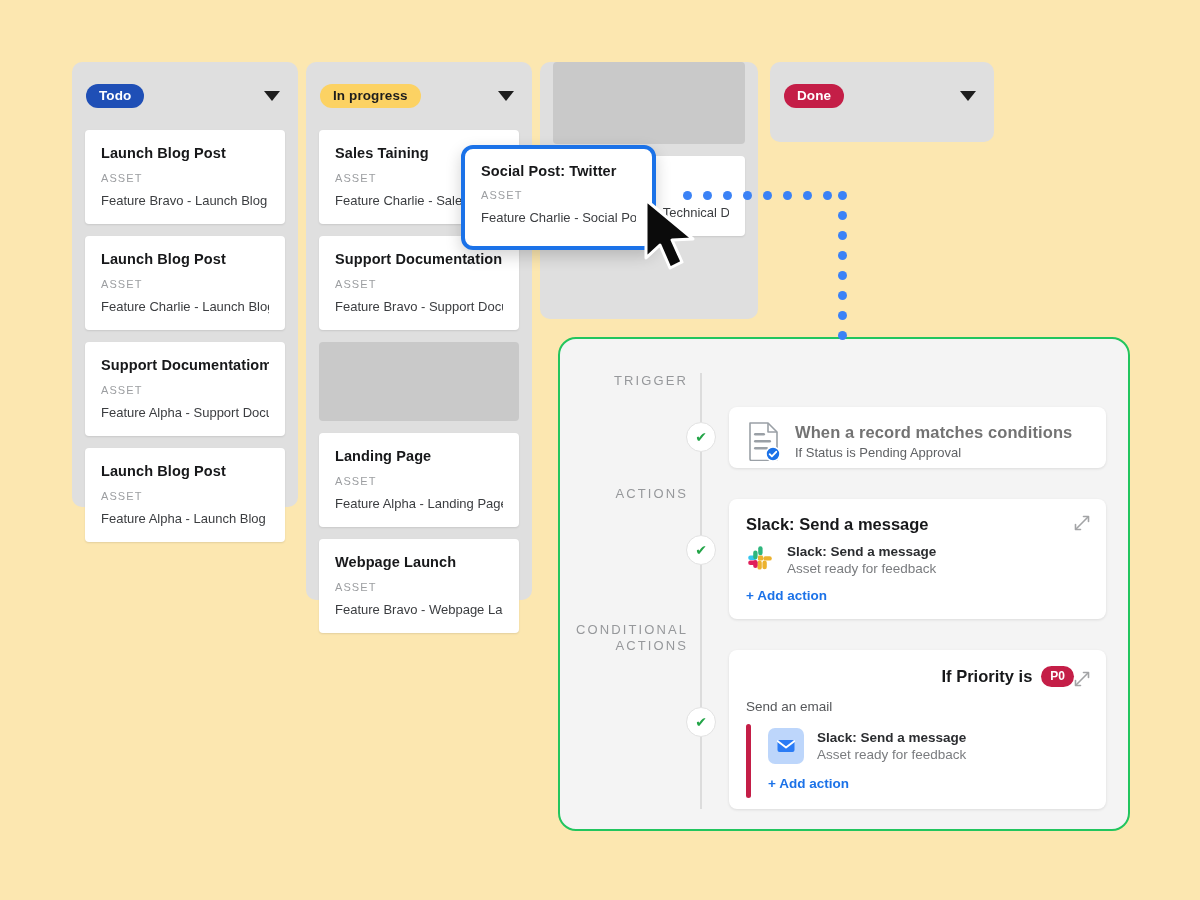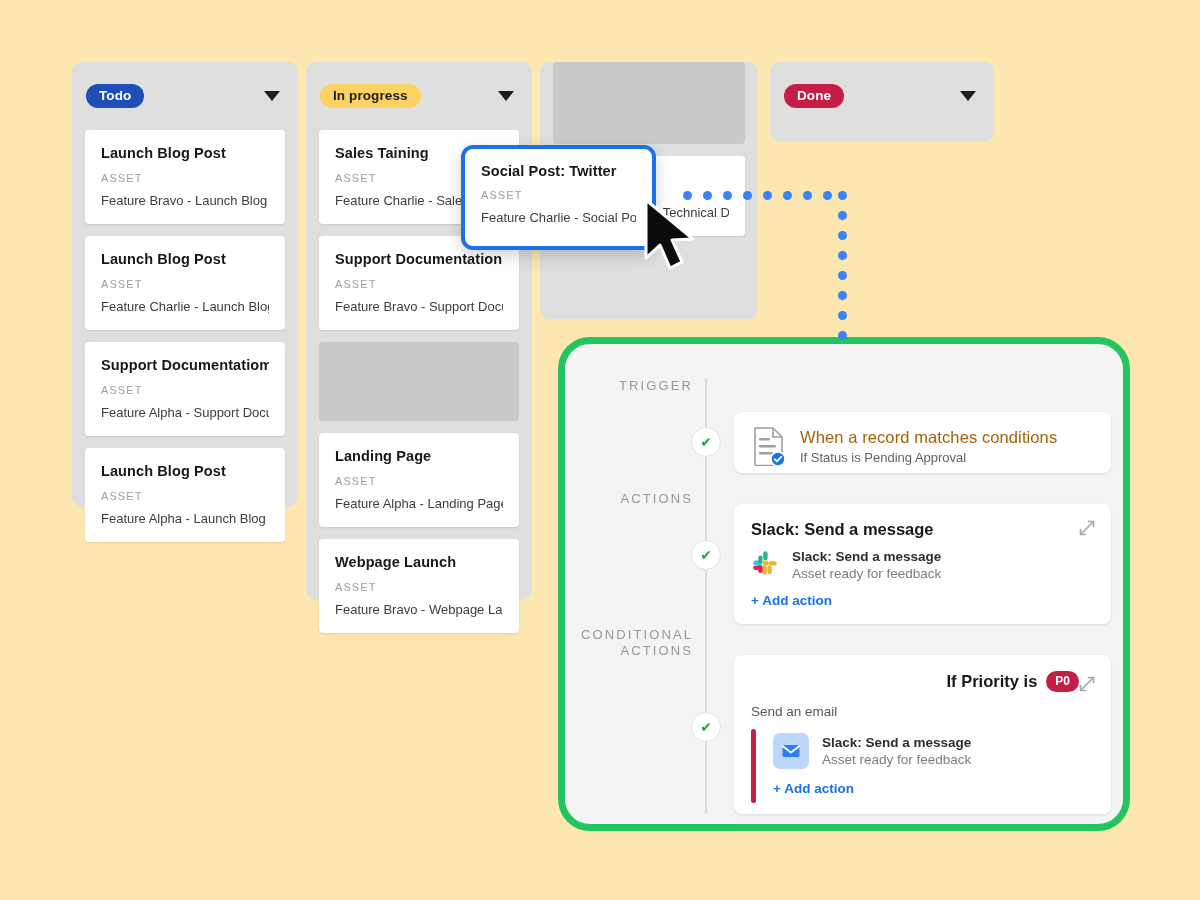--- a/index.html
+++ b/index.html
@@ -97,22 +97,22 @@
     position: absolute;
     width: 9px; height: 9px;
     border-radius: 50%;
     background: #3b82f6;
   }
 
   
   .automation {
     position: absolute;
     background: #f4f4f4;
-    border: 7px solid #22c55e;
-    border-radius: 32px;
+    border: 2px solid #22c55e;
+    border-radius: 18px;
     overflow: hidden;
   }
   .auto-inner { position: relative; width: 100%; height: 100%; }
 
   .sect-label {
     position: absolute;
     font-size: 13px;
     letter-spacing: 2.1px;
     color: #96989b;
     text-align: right;
@@ -138,21 +138,21 @@
     z-index: 3;
   }
 
   .step {
     position: absolute;
     background: #ffffff;
     border-radius: 8px;
     box-shadow: 0 1px 3px rgba(0,0,0,.10);
   }
   .step-row { display: flex; align-items: center; gap: 14px; padding: 14px 18px; }
-  .step-title { font-size: 16.5px; font-weight: 400; color: #a16207; letter-spacing: .1px; }
+  .step-title { font-size: 16.5px; font-weight: 700; color: #737373; letter-spacing: .1px; }
   .step-sub { font-size: 13px; color: #606265; margin-top: 3px; }
 
   .step-head {
     display: flex; align-items: flex-start; justify-content: space-between;
     padding: 16px 16px 0 17px;
   }
   .step-head .h { font-size: 16.5px; font-weight: 700; color: #17181a; }
   .expand-icon { width: 16px; height: 16px; flex: 0 0 16px; opacity: .62; }
 
   .action-item { display: flex; align-items: center; gap: 13px; padding: 10px 17px 4px; }

